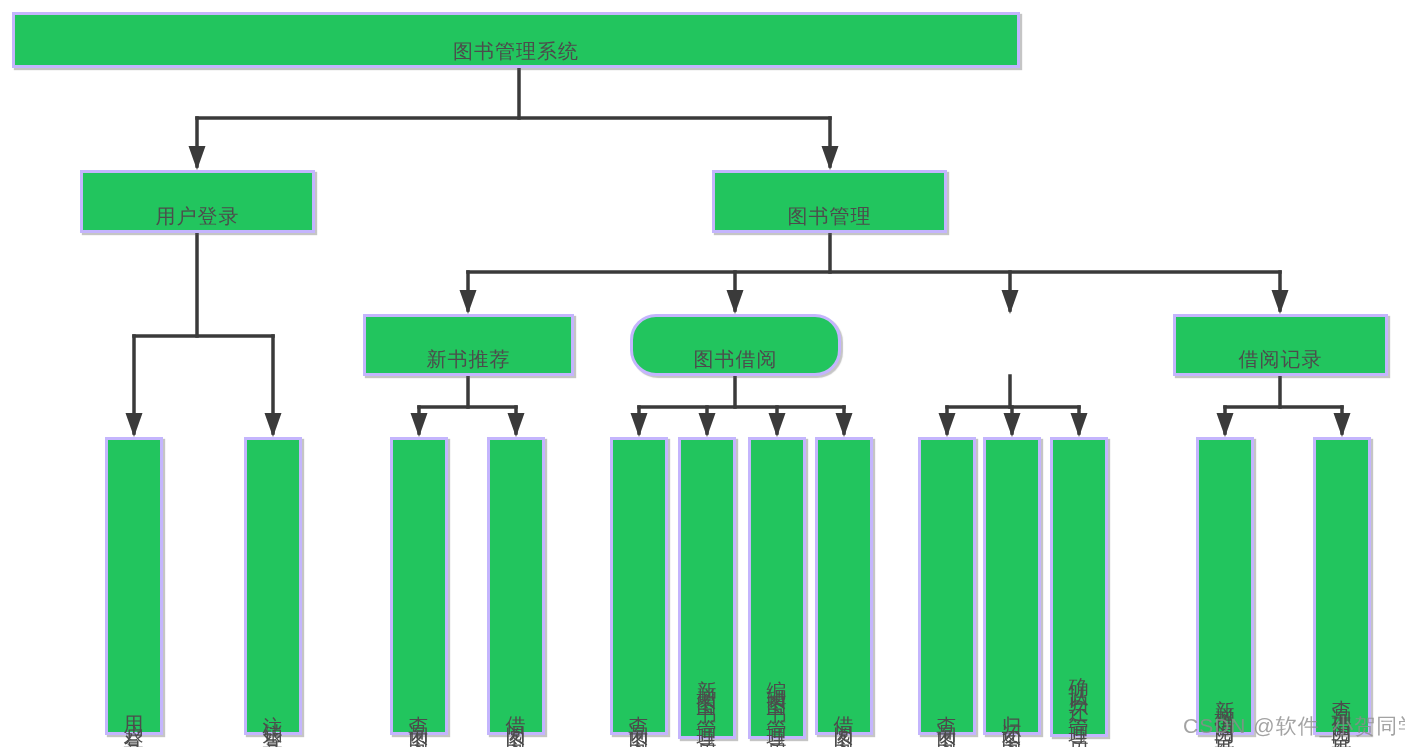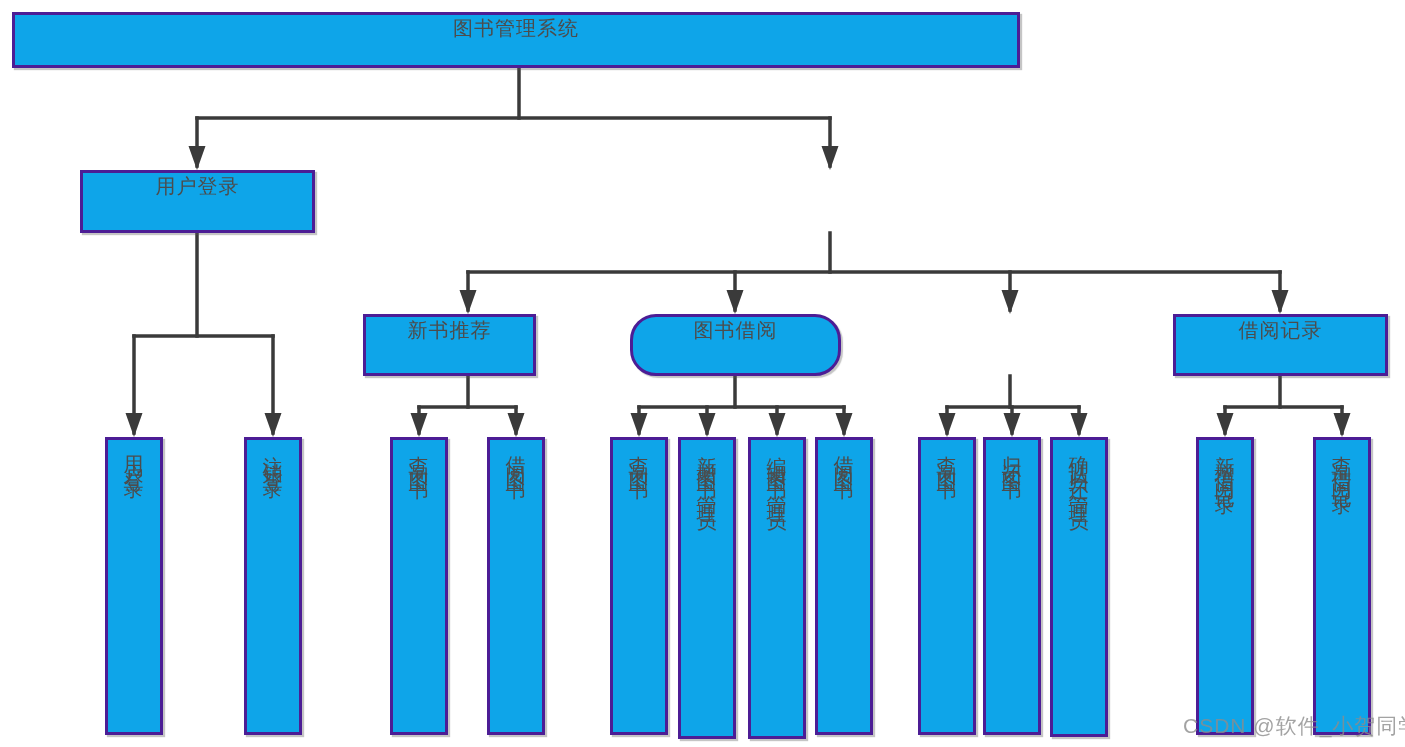--- a/index.html
+++ b/index.html
@@ -17,24 +17,24 @@
   }
   #connector-layer {
     position: absolute;
     left: 0; top: 0;
     width: 1405px;
     height: 747px;
   }
   .node {
     position: absolute;
     box-sizing: border-box;
-    border: 3px solid #4c1d95;
-    background: #0ea5e9;
+    border: 3px solid #c4b5fd;
+    background: #22c55e;
     display: flex;
-    align-items: flex-start;
+    align-items: flex-end;
     justify-content: center;
     color: #4c4c4c;
     box-shadow: 2px 2px 1px rgba(90,90,90,0.35);
   }
   .hbox {
     font-size: 20px;
     letter-spacing: 1px;
     white-space: nowrap;
   }
   .vbox {
@@ -132,22 +132,25 @@
     </g>
   </svg>
 
   <div class="node hbox" style="left:12px; top:12px; width:1008px; height:56px;">
     <span>图书管理系统</span>
   </div>
 
   <div class="node hbox" style="left:80px; top:170px; width:235px; height:63px;">
     <span>用户登录</span>
   </div>
-
-  <div class="node hbox" style="left:363px; top:314px; width:173px; height:62px;">
+  <div class="node hbox" style="left:712px; top:170px; width:235px; height:63px;">
+    <span>图书管理</span>
+  </div>
+
+  <div class="node hbox" style="left:363px; top:314px; width:211px; height:62px;">
     <span>新书推荐</span>
   </div>
   <div class="node hbox" style="left:630px; top:314px; width:211px; height:62px;border-radius:26px;">
     <span>图书借阅</span>
   </div>
   <div class="node hbox" style="left:1173px; top:314px; width:215px; height:62px;">
     <span>借阅记录</span>
   </div>
 
   <div class="node vbox" style="left:105px;">

